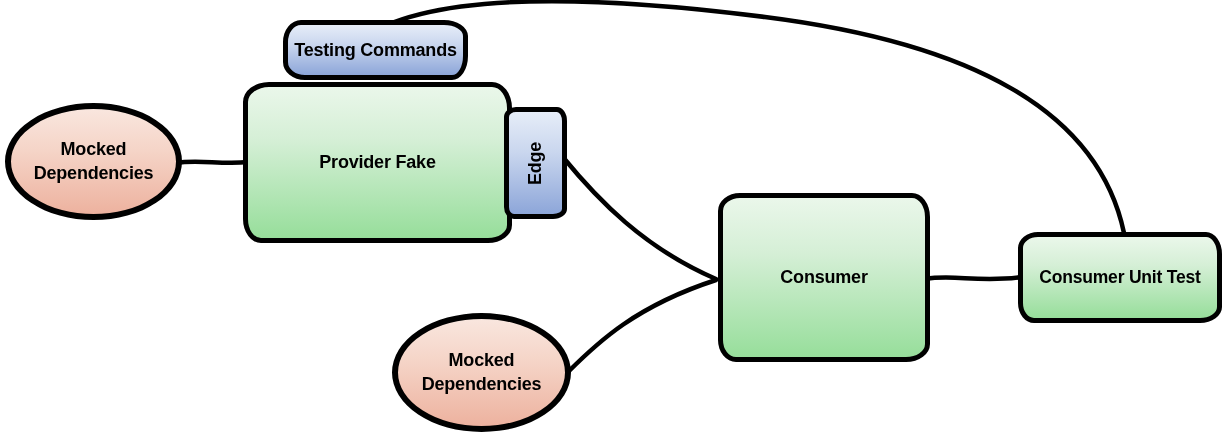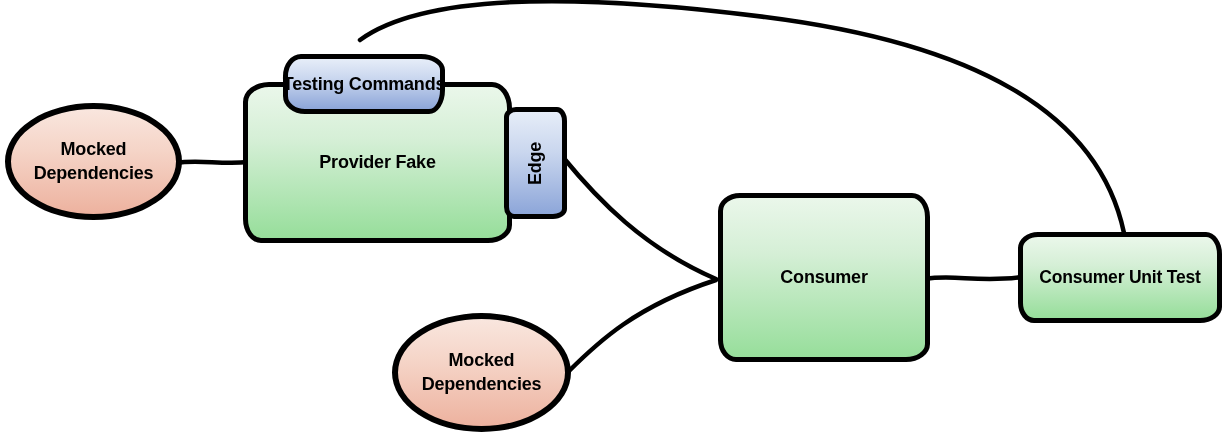--- a/index.html
+++ b/index.html
@@ -52,21 +52,21 @@
   
   .ellipse {
     border-radius: 50%;
     border-width: 6px;
     line-height: 1.3;
     padding: 0 14px;
   }
   #node-mocked-top  { left: 5px;   top: 103px; width: 177px; height: 117px; }
   #node-provider    { left: 243px; top: 82px;  width: 269px; height: 161px;
                       border-radius: 26px 20px 24px 18px / 20px 26px 18px 24px; align-items: center; }
-  #node-testing     { left: 283px; top: 54px;  width: 162px; height: 60px; z-index: 3;
+  #node-testing     { left: 283px; top: 20px;  width: 185px; height: 60px; z-index: 3;
                       border-radius: 18px 24px 16px 22px / 22px 16px 24px 18px; }
   #node-edge        { left: 504px; top: 107px; width: 63px;  height: 112px; z-index: 3;
                       border-radius: 12px 10px 14px 10px / 10px 14px 10px 12px; }
   #node-consumer    { left: 718px; top: 193px; width: 212px; height: 169px;
                       border-radius: 22px 18px 24px 18px / 18px 24px 18px 22px; }
   #node-cut         { left: 1018px; top: 232px; width: 204px; height: 91px; font-size: 17.5px;
                       border-radius: 20px 16px 22px 16px / 16px 22px 16px 20px; align-items: center; }
   #node-mocked-bottom { left: 392px; top: 313px; width: 179px; height: 119px; }
 
   .vertical-label {

